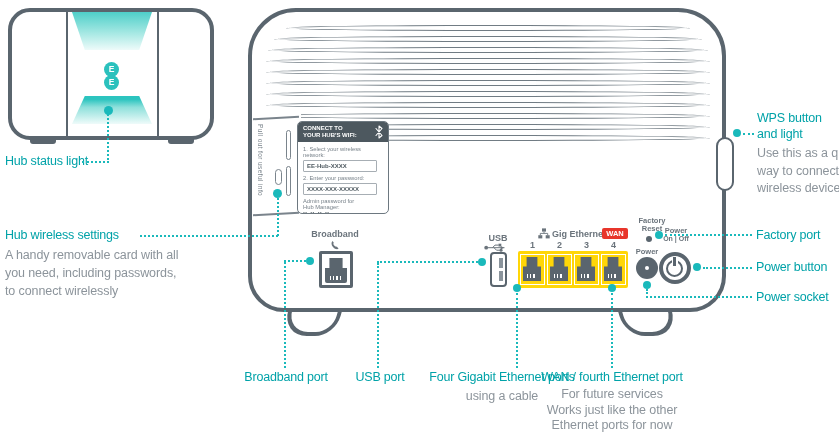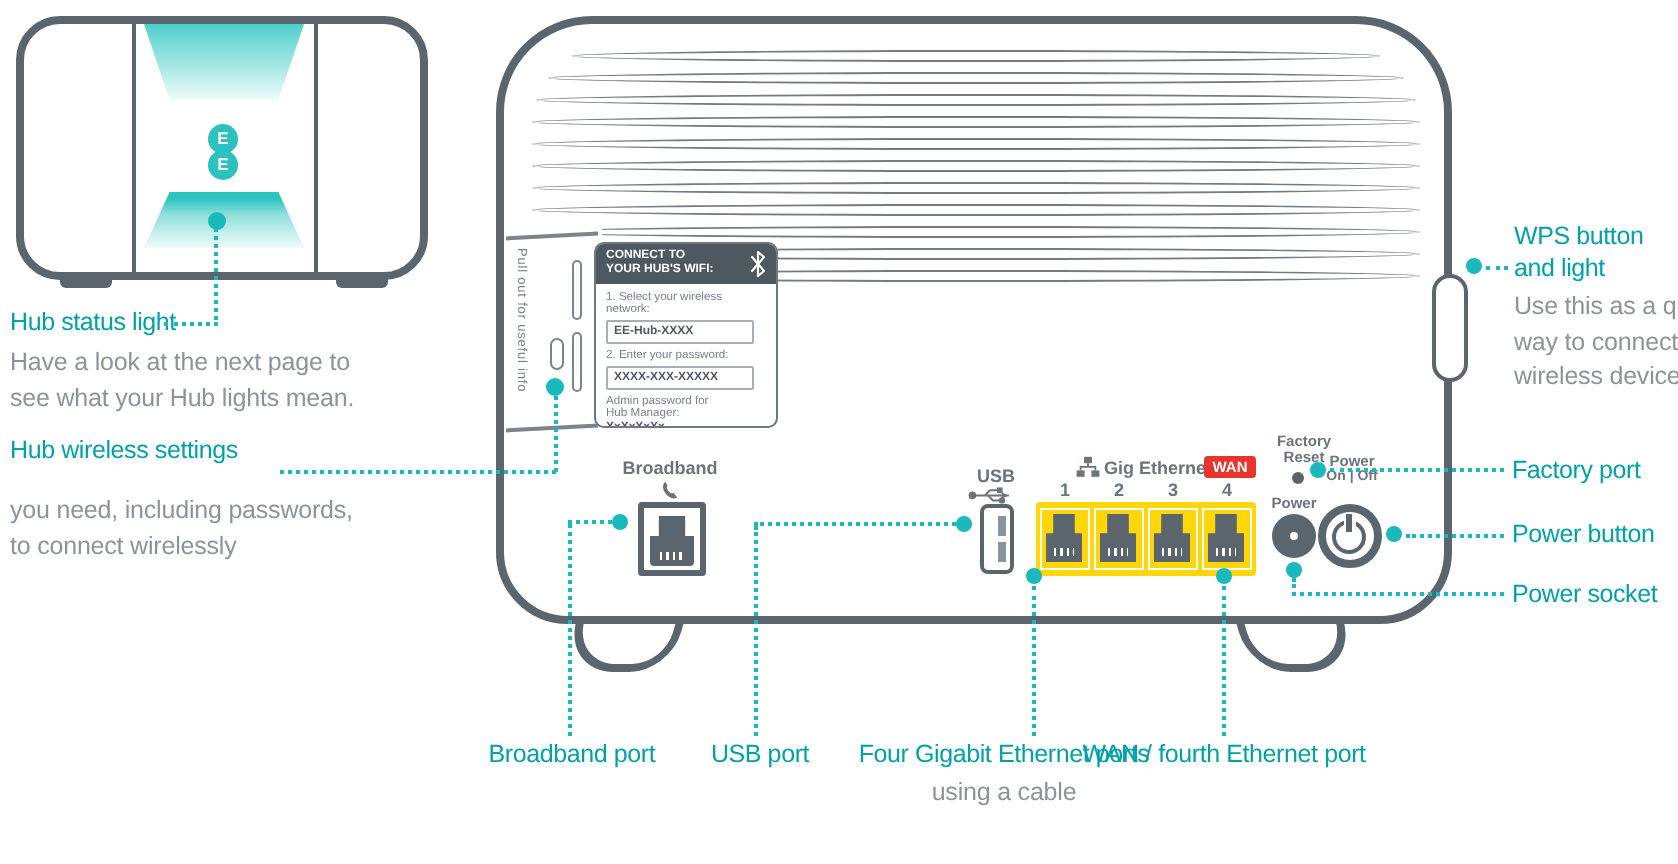--- a/index.html
+++ b/index.html
@@ -45,30 +45,27 @@
       <div class="abs" style="left:0;top:0;width:15px;height:15px;border-radius:50%;background:#2bc1bd;color:#fff;font-size:8.5px;font-weight:bold;text-align:center;line-height:15px">E</div>
       <div class="abs" style="left:0;top:13px;width:15px;height:15px;border-radius:50%;background:#2bc1bd;color:#fff;font-size:8.5px;font-weight:bold;text-align:center;line-height:15px">E</div>
     </div>
 
     <div class="abs tdot" style="left:92px;top:94px;width:9px;height:9px"></div>
   </div>
 
   <div class="abs vline" style="left:107px;top:114px;height:46px;z-index:6"></div>
   <div class="abs hline" style="left:82px;top:161px;width:27px;z-index:6"></div>
   <div class="abs teal-label" style="left:5px;top:154px">Hub status light</div>
-  <div class="abs gray-text" style="left:5px;top:172px;line-height:18px">
-    <div>Have a look at the next page to</div>
-    <div>see what your Hub lights mean.</div>
-  </div>
-
-  <div class="abs teal-label" style="left:5px;top:218px">Hub wireless settings</div>
+
+  <div class="abs teal-label" style="left:5px;top:228px">Hub wireless settings</div>
   <div class="abs hline" style="left:140px;top:235px;width:138px;z-index:6"></div>
   <div class="abs vline" style="left:277px;top:198px;height:38px;z-index:6"></div>
   <div class="abs tdot" style="left:273px;top:189px;width:9px;height:9px;z-index:6"></div>
   <div class="abs gray-text" style="left:5px;top:246px;line-height:18px">
+    <div>A handy removable card with all</div>
     <div>you need, including passwords,</div>
     <div>to connect wirelessly</div>
   </div>
 
   <div class="abs" style="left:286px;top:300px;width:54px;height:36px;border:4px solid var(--outline);background:#fff;border-radius:4px 2px 20px 26px;transform:skewX(-16deg);z-index:0"></div>
   <div class="abs" style="left:620px;top:300px;width:54px;height:36px;border:4px solid var(--outline);background:#fff;border-radius:2px 4px 26px 20px;transform:skewX(16deg);z-index:0"></div>
 
   <div class="abs" style="left:248px;top:8px;width:478px;height:304px;border:4px solid var(--outline);border-radius:48px 48px 36px 36px;background:#fff;z-index:1"></div>
 
   <div class="abs vent" style="left:286px;top:25px;width:404px;z-index:2"></div>
@@ -220,14 +217,19 @@
   <div class="abs teal-label" style="left:756px;top:260px">Power button</div>
   <div class="abs teal-label" style="left:756px;top:290px">Power socket</div>
 
   <div class="abs teal-label center" style="left:216px;top:370px;width:140px">Broadband port</div>
   <div class="abs teal-label center" style="left:330px;top:370px;width:100px">USB port</div>
   <div class="abs teal-label center" style="left:407px;top:370px;width:190px">Four Gigabit Ethernet ports</div>
   <div class="abs gray-text center" style="left:407px;top:388px;width:190px;line-height:16px">
     <div>using a cable</div>
   </div>
   <div class="abs teal-label center" style="left:512px;top:370px;width:200px">WAN / fourth Ethernet port</div>
+  <div class="abs gray-text center" style="left:512px;top:387px;width:200px;line-height:15.5px">
+    <div>For future services</div>
+    <div>Works just like the other</div>
+    <div>Ethernet ports for now</div>
+  </div>
 
 </div>
 
 </body></html>

